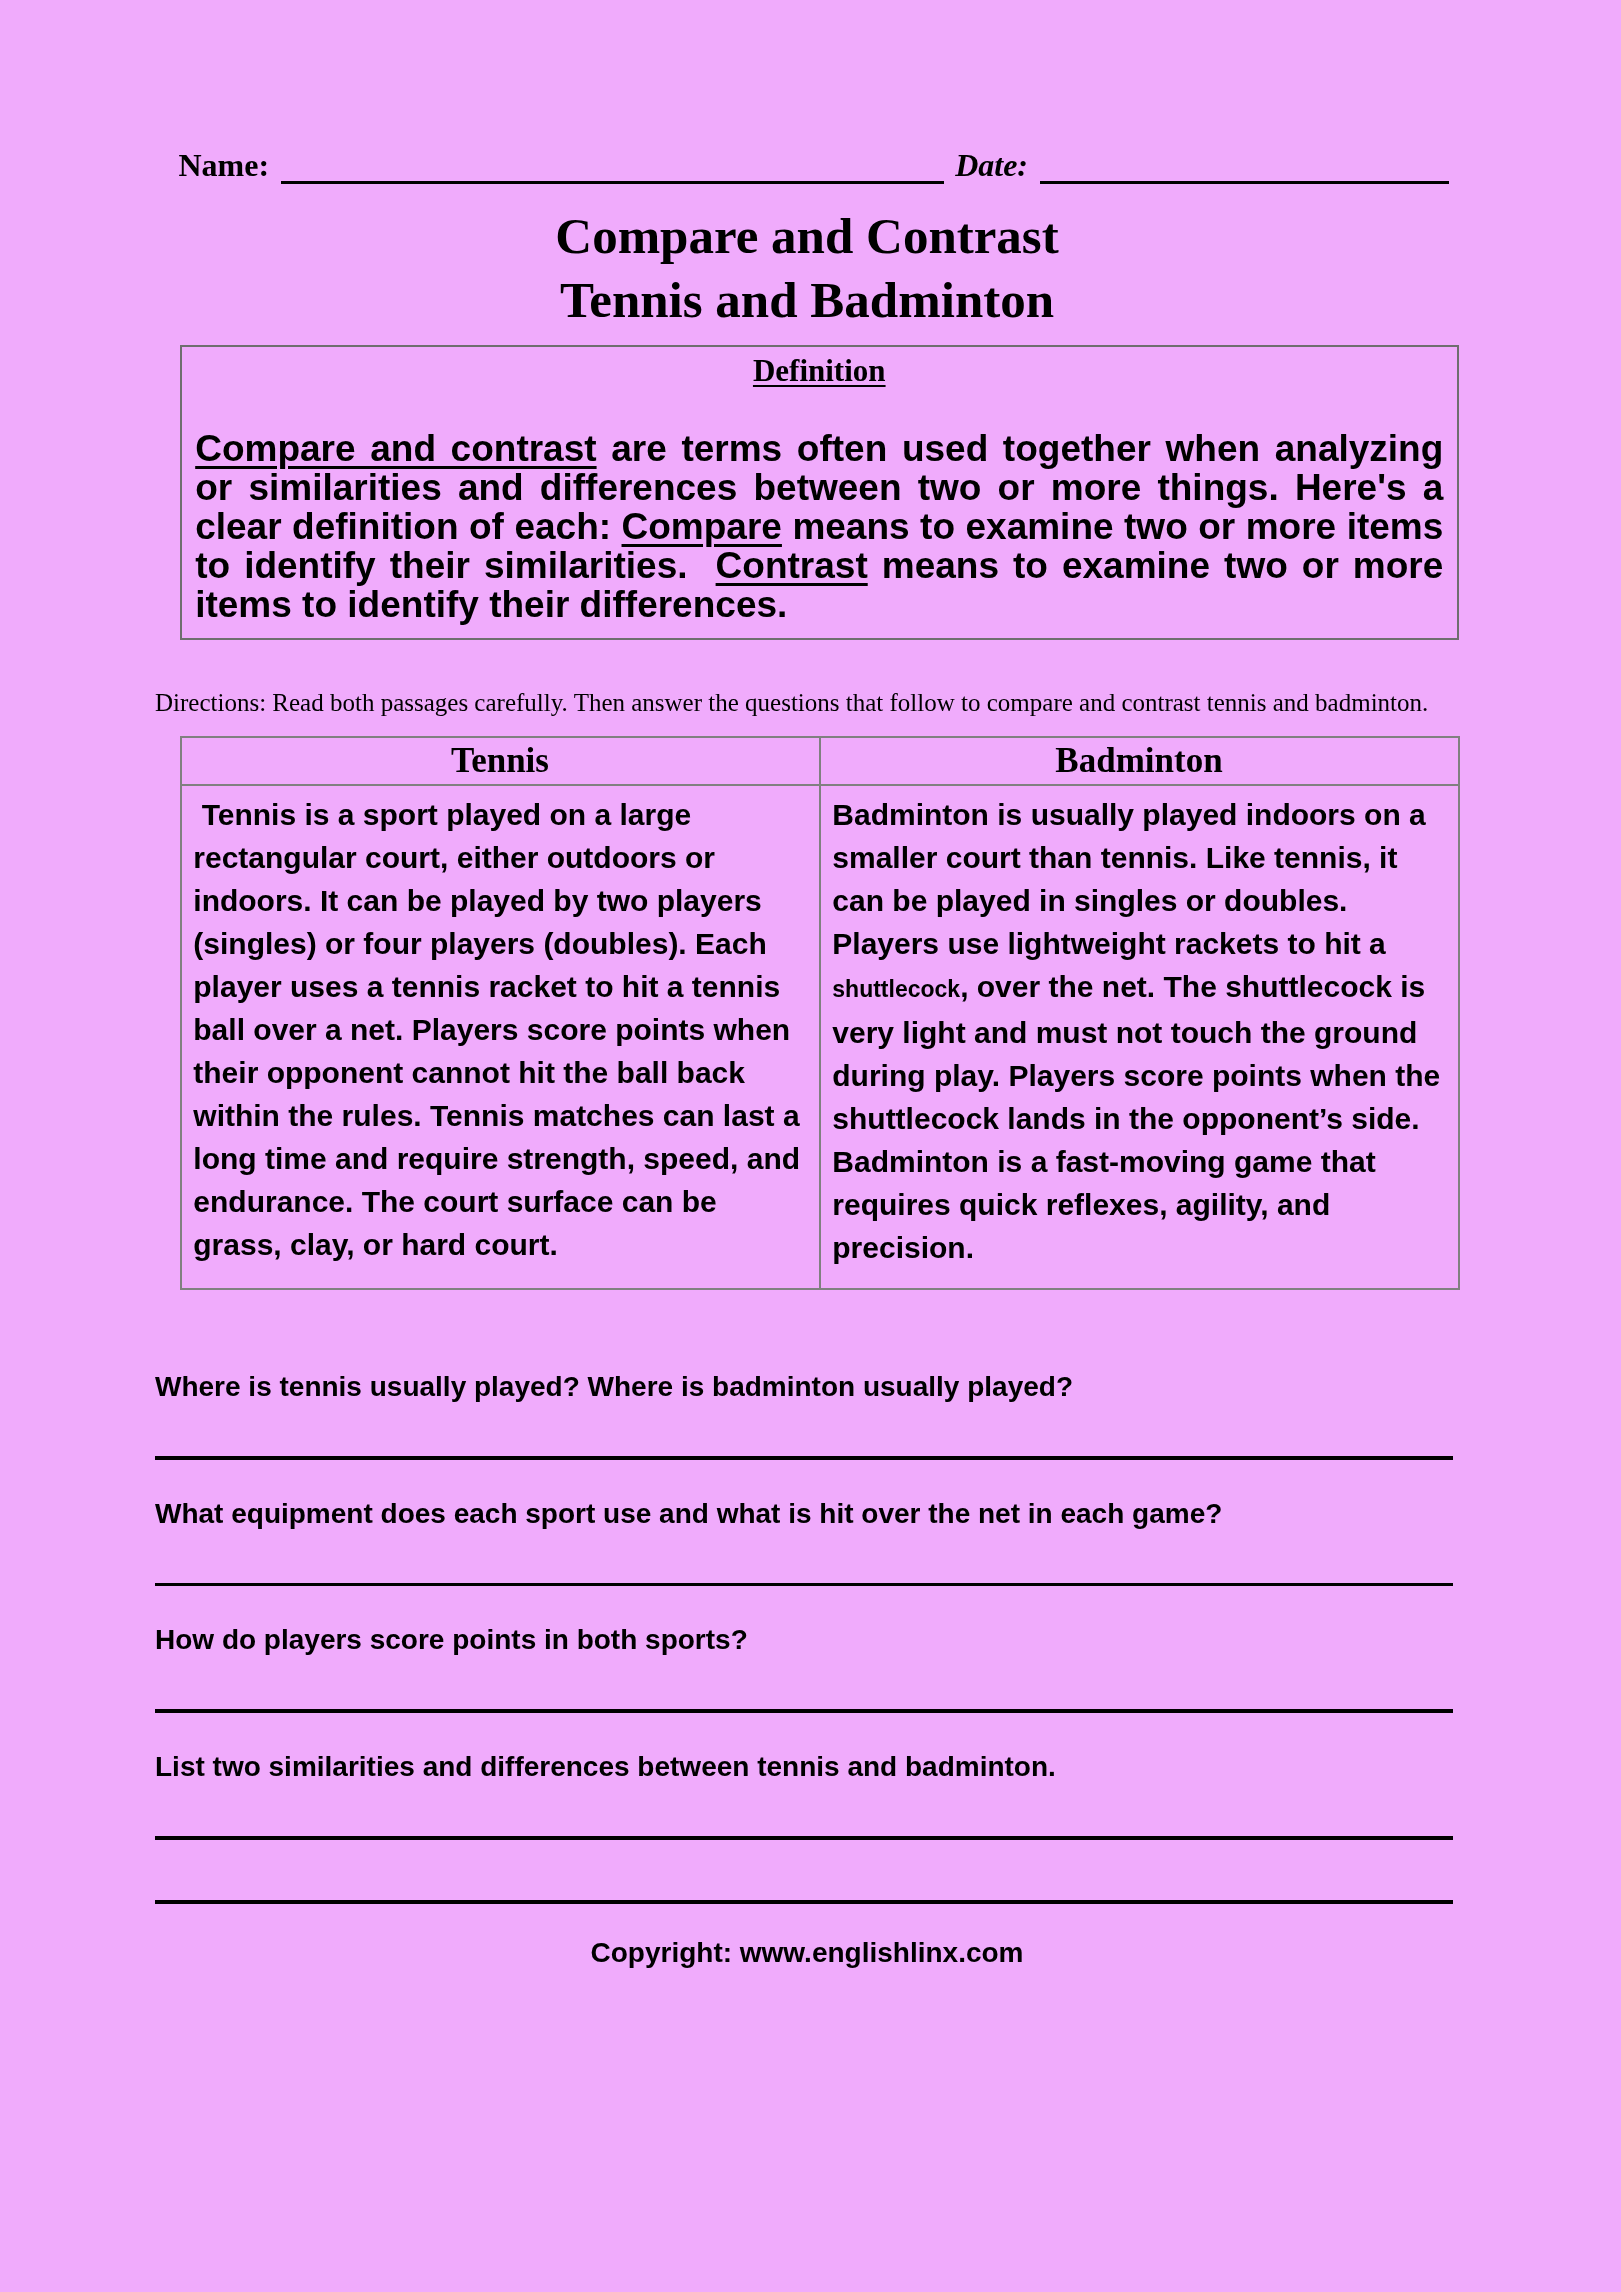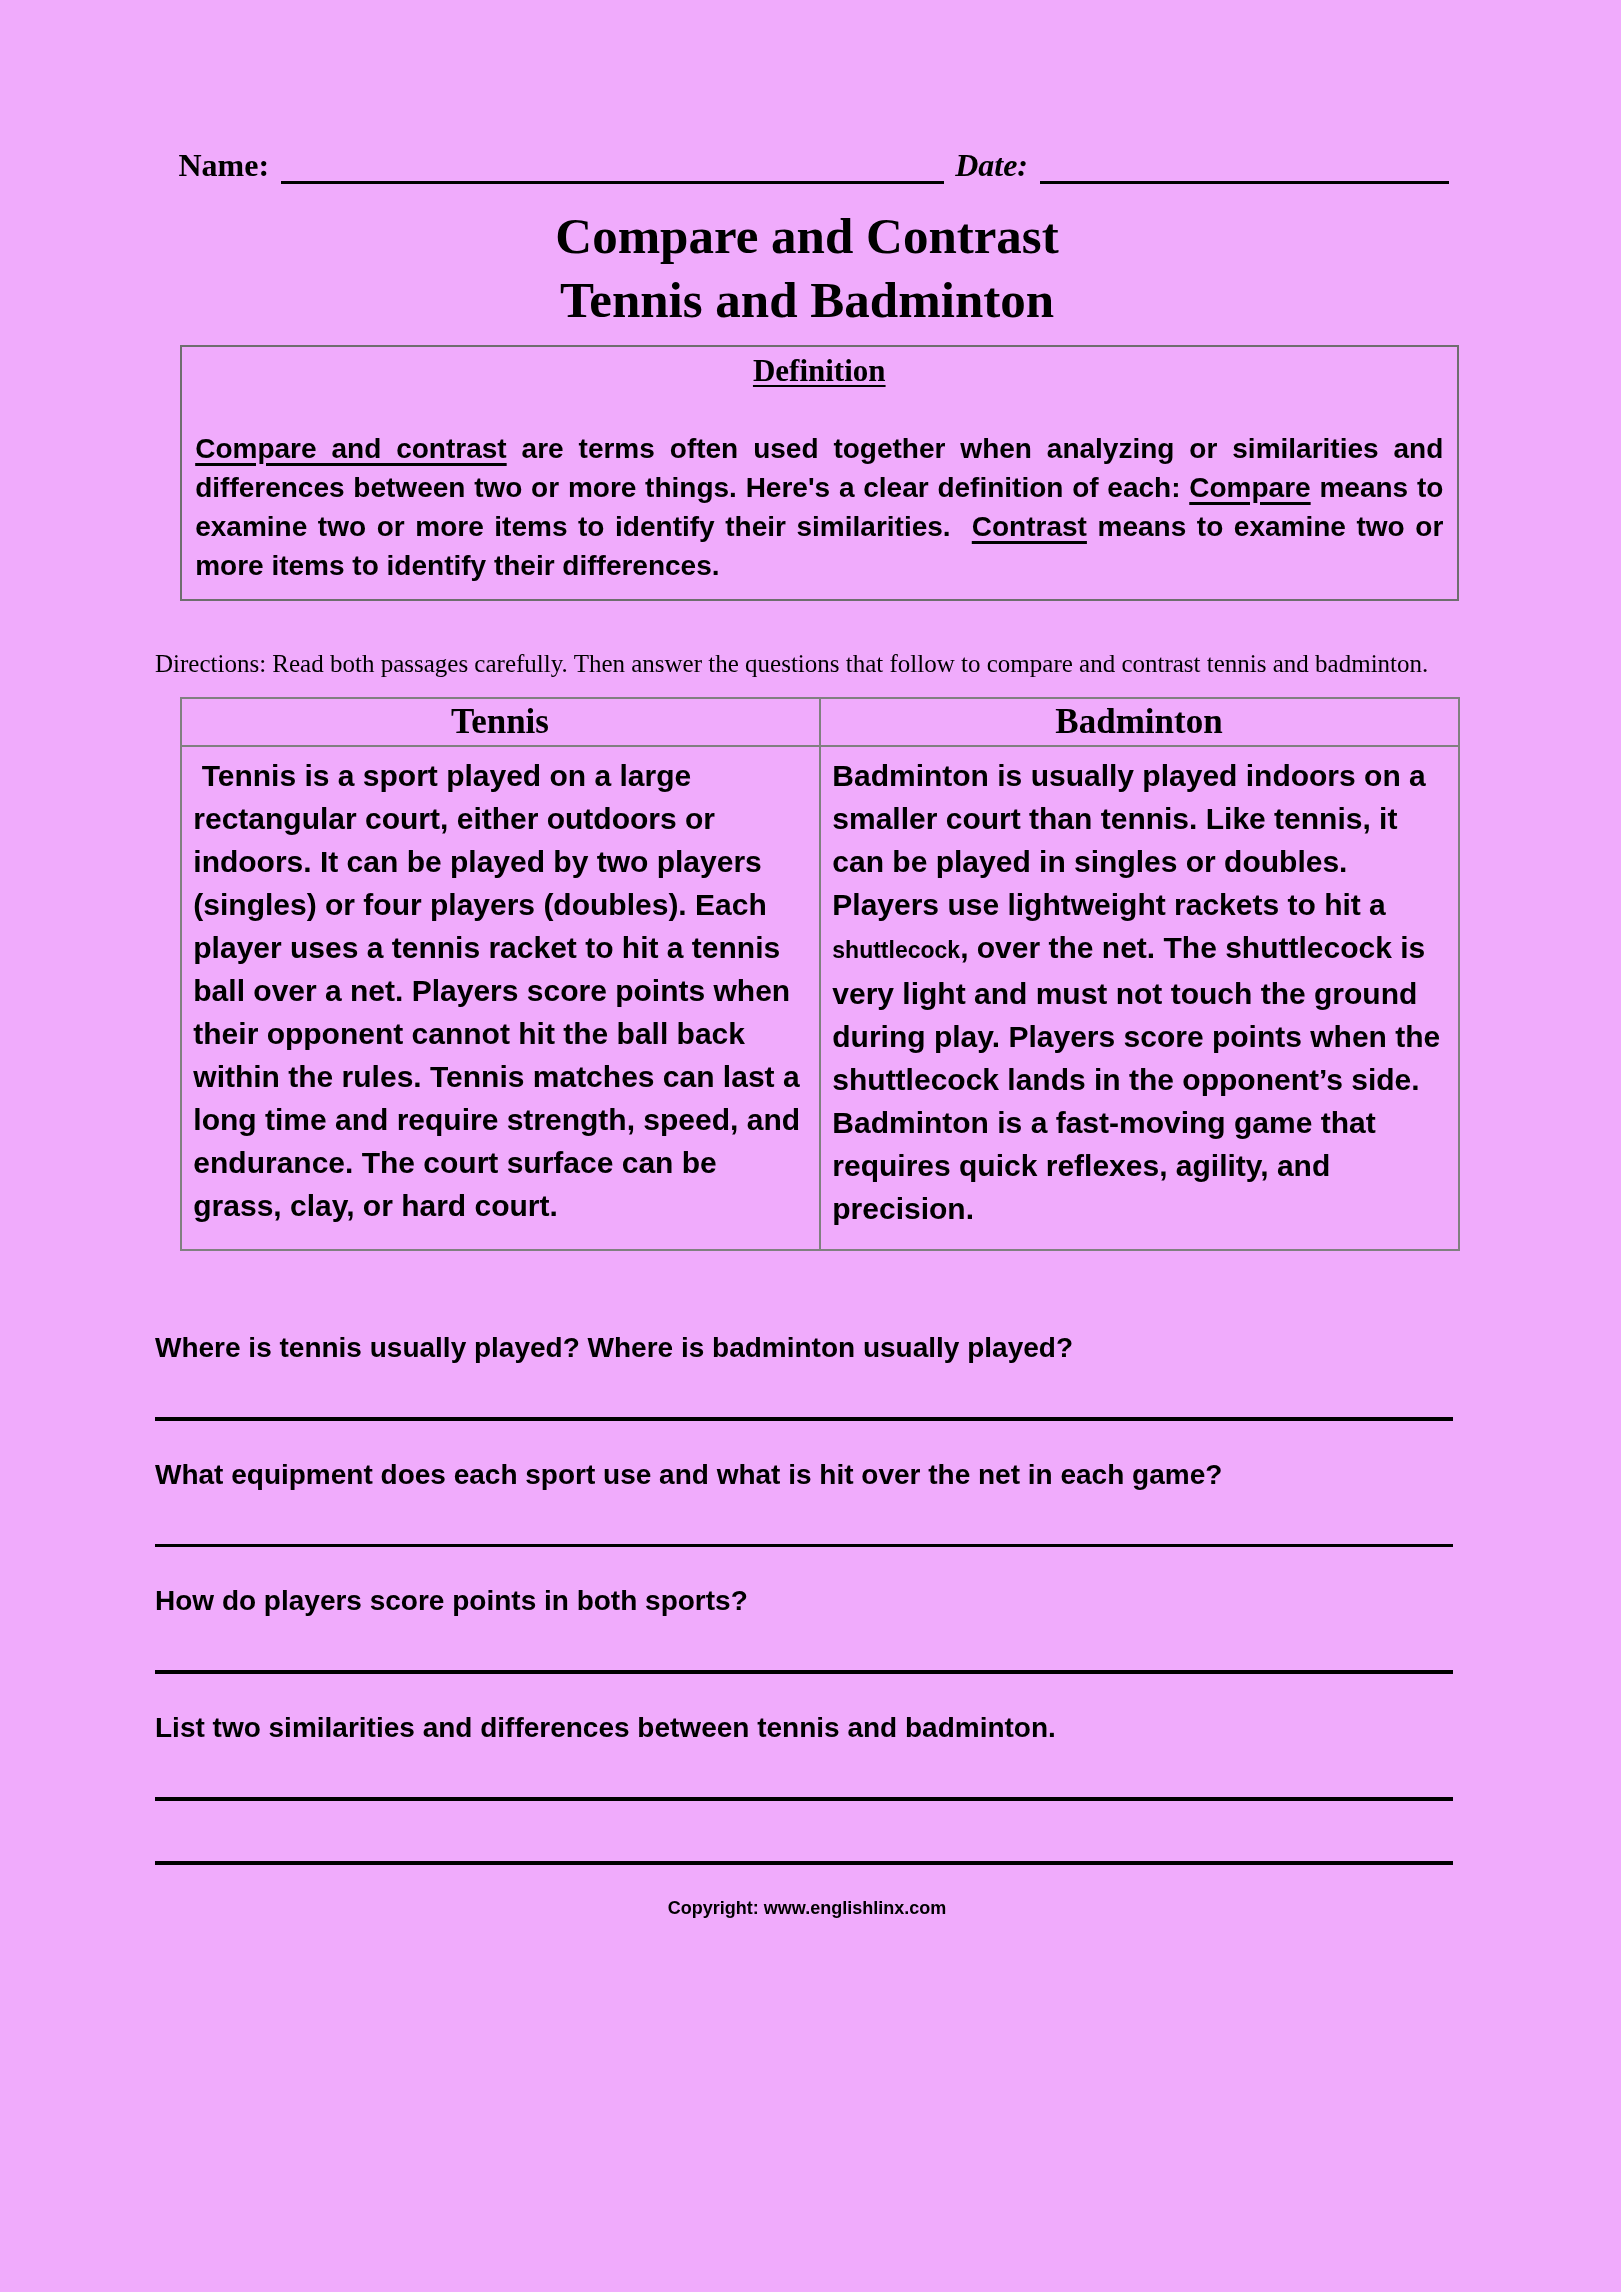--- a/index.html
+++ b/index.html
@@ -59,21 +59,21 @@
     font-weight: bold;
     font-size: 31px;
     text-decoration: underline;
     text-decoration-thickness: 2px;
     text-underline-offset: 3.9px;
     margin-bottom: 5.9px;
   }
   .def-text {
     font-family: "Liberation Sans", sans-serif;
     font-weight: bold;
-    font-size: 28px;
+    font-size: 37px;
     line-height: 39px;
     text-align: justify;
     white-space: pre-wrap;
     margin-top: 40px;
   }
   .def-text .u {
     text-decoration: underline;
     text-decoration-thickness: 2.9px;
     text-underline-offset: 4.9px;
   }
@@ -134,21 +134,21 @@
     background: #000000;
   }
   .answer-line + .answer-line { margin-top: 60px; }
 
   
   .copyright {
     margin-top: 31px;
     text-align: center;
     font-family: "Liberation Sans", sans-serif;
     font-weight: bold;
-    font-size: 18px;
+    font-size: 28px;
   }
 </style>
 </head>
 <body>
 
 <div class="page">
 
   <div class="name-date-row">
     <span>Name:</span>
     <span class="write-line name-line"></span>

